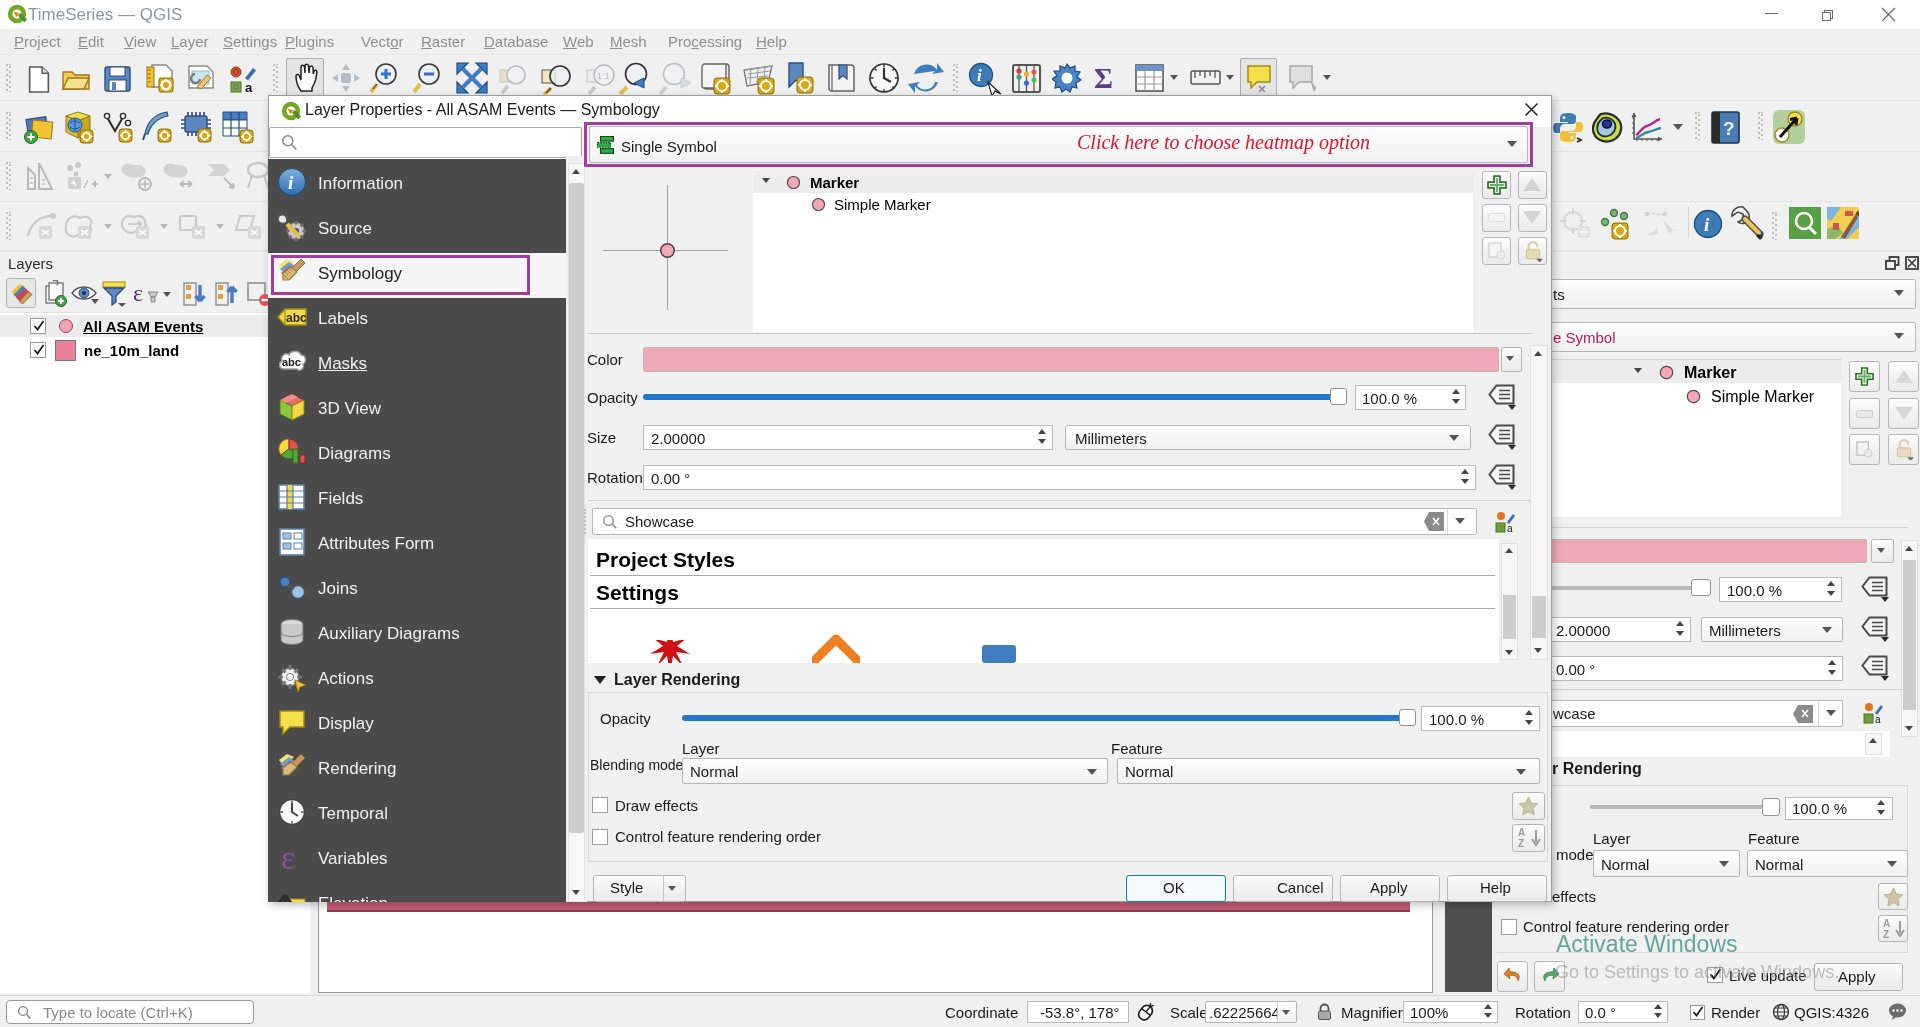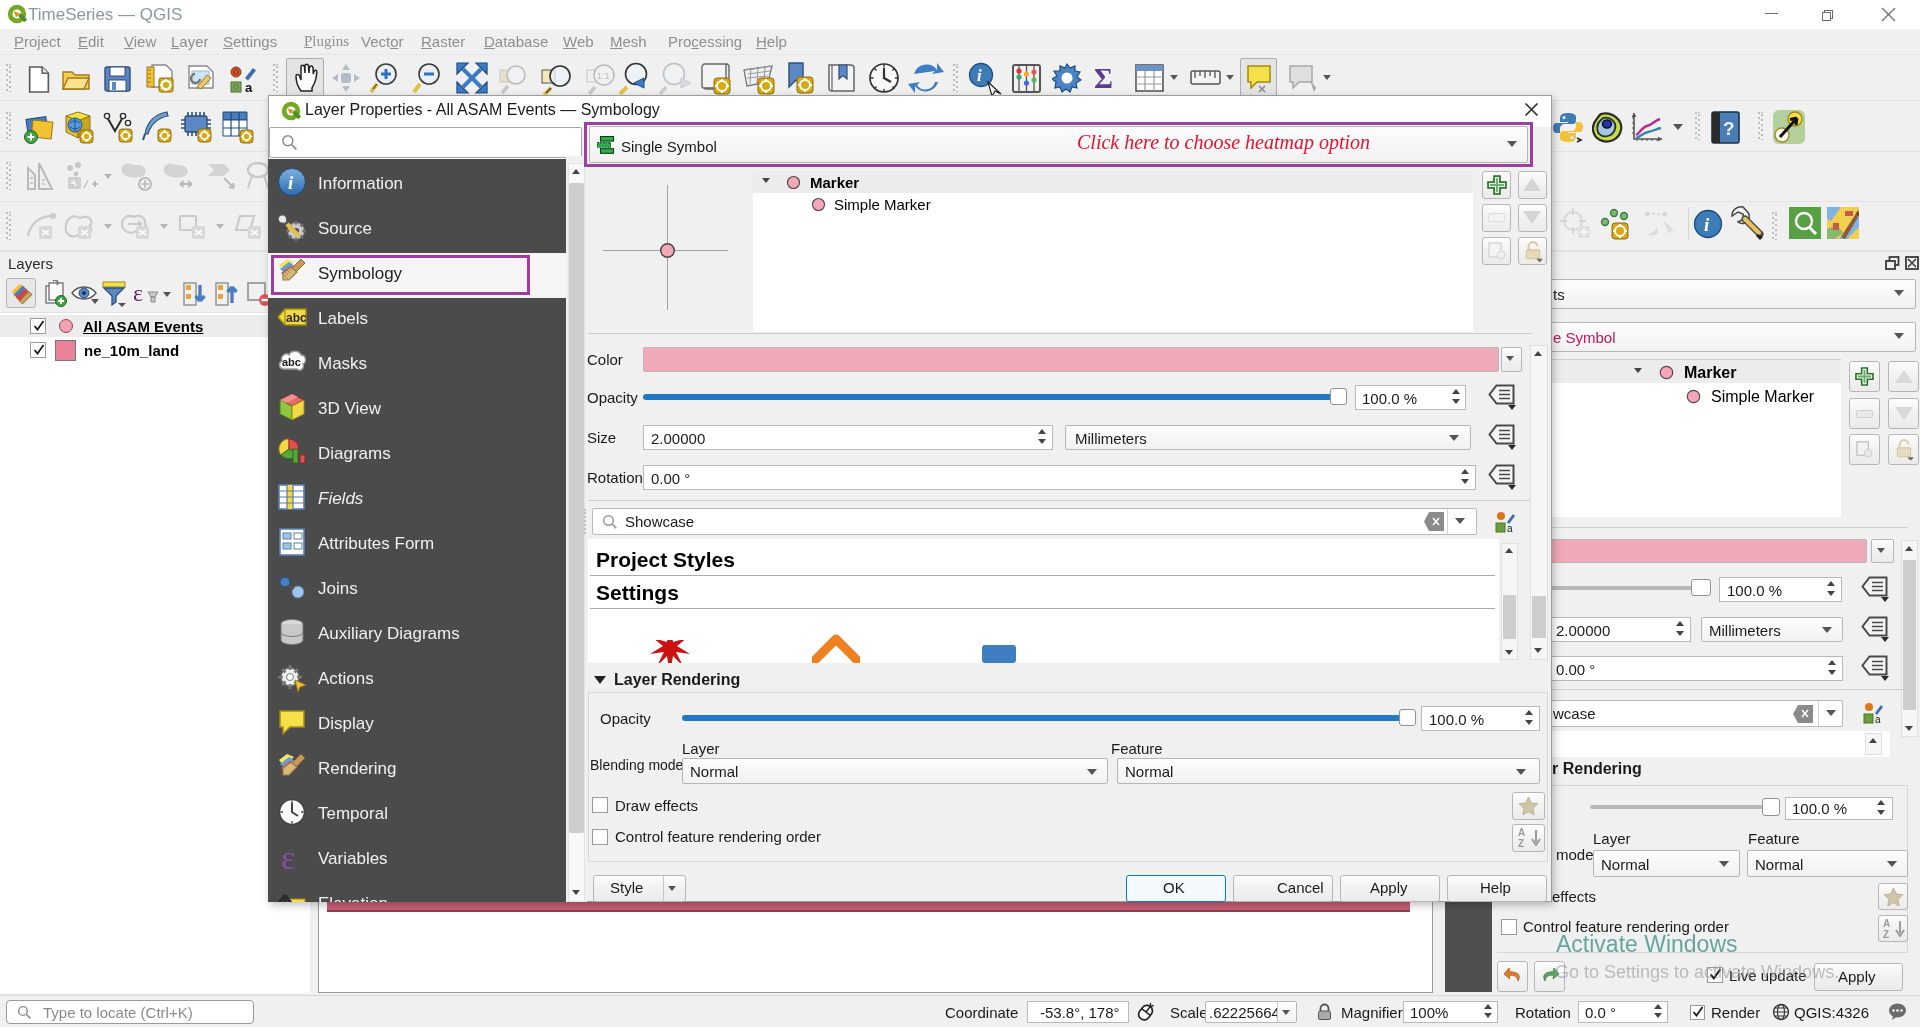--- a/index.html
+++ b/index.html
@@ -37,21 +37,21 @@
     <path d="M1 1 L14 14 M14 1 L1 14" stroke="#6b6b6b" stroke-width="1.3"></path>
   </svg>
 
 <div class="abs" style="left:0;top:29px;width:1920px;height:26px;background:#f0f0f0;"></div>
 <div id="menubar" style="position:absolute;left:14px;top:33px;font-size:15px;color:#8f8f8f;">
 <span style="position:absolute;left:0px;"><u>P</u>roject</span>
 <span style="position:absolute;left:64px;"><u>E</u>dit</span>
 <span style="position:absolute;left:110px;"><u>V</u>iew</span>
 <span style="position:absolute;left:157px;"><u>L</u>ayer</span>
 <span style="position:absolute;left:209px;"><u>S</u>ettings</span>
-<span style="position:absolute;left:290px;font-family:Liberation Serif, serif;"><u>P</u>lugins</span>
+<span style="position:absolute;left:271px;"><u>P</u>lugins</span>
 <span style="position:absolute;left:347px;">Vect<u>o</u>r</span>
 <span style="position:absolute;left:407px;"><u>R</u>aster</span>
 <span style="position:absolute;left:470px;"><u>D</u>atabase</span>
 <span style="position:absolute;left:549px;"><u>W</u>eb</span>
 <span style="position:absolute;left:596px;"><u>M</u>esh</span>
 <span style="position:absolute;left:654px;">Pro<u>c</u>essing</span>
 <span style="position:absolute;left:742px;"><u>H</u>elp</span>
 </div>
 
 <div class="abs" style="left:0;top:55px;width:1920px;height:197px;background:#f0f0f0;"></div>
@@ -749,41 +749,41 @@
           <path d="M24 2 L28 6 L15 19 L11 15 Z" fill="#c89858" stroke="#8a6a30"></path>
           <path d="M6 16 L14 10 L20 15 L12 23 L6 23 Z" fill="#d8b978" stroke="#9a7a40" stroke-width="1.2"></path>
           <path d="M8 15 l3 3 M10 13 l3 3 M12 11 l3 3 M7 18 l3 3 M9 20 l2 2" stroke="#9a7a40" stroke-width="0.8"></path>
         </svg></div>
       <div style="position:absolute;left:50px;top:150px;color:#f0f0f0;">Labels</div>
       <div id="sico3" style="position:absolute;left:9px;top:143px;width:30px;height:30px;"><svg width="30" height="30" viewBox="0 0 30 30">
           <path d="M8 7 H29 V23 H8 L1 15 Z" fill="#f2d845" stroke="#a08a12" stroke-width="1.5"></path>
           <path d="M8 7 L8 23" stroke="#a08a12" stroke-width="1.2"></path>
           <text x="9" y="20" font-size="12" font-weight="bold" fill="#2b2b2b" font-family="Liberation Sans">abc</text>
         </svg></div>
-      <div style="position:absolute;left:50px;top:195px;color:#f0f0f0;">Masks</div>
+      <div style="position:absolute;left:50px;top:195px;color:#f0f0f0;text-decoration:underline;">Masks</div>
       <div id="sico4" style="position:absolute;left:9px;top:188px;width:30px;height:30px;"><svg width="30" height="30" viewBox="0 0 30 30">
           <path d="M7 22 C2 22 1 16 5 14 C3 9 9 5 12 8 C14 3 22 3 24 8 C29 8 30 15 26 17 C28 21 23 25 20 22 Z" fill="#fdfdfd" stroke="#9a9a9a" stroke-width="1.4"></path>
           <text x="5" y="19" font-size="11" font-weight="bold" fill="#1a1a1a" font-family="Liberation Sans">abc</text>
         </svg></div>
       <div style="position:absolute;left:50px;top:240px;color:#f0f0f0;">3D View</div>
       <div id="sico5" style="position:absolute;left:9px;top:233px;width:30px;height:30px;"><svg width="30" height="30" viewBox="0 0 30 30">
           <path d="M15 2 L27 8 L15 14 L3 8 Z" fill="#e66a6a" stroke="#8e2222"></path>
           <path d="M3 8 V22 L15 28 V14 Z" fill="#8ec63f" stroke="#4a7d1a"></path>
           <path d="M27 8 V22 L15 28 V14 Z" fill="#f2d845" stroke="#a08a12"></path>
           <path d="M15 2 L21 5 L9 11 L3 8 Z" fill="#f08f8f"></path>
         </svg></div>
       <div style="position:absolute;left:50px;top:285px;color:#f0f0f0;">Diagrams</div>
       <div id="sico6" style="position:absolute;left:9px;top:278px;width:30px;height:30px;"><svg width="30" height="30" viewBox="0 0 30 30">
           <path d="M12 2 A10 10 0 0 0 4 18 L12 12 Z" fill="#f2d845" stroke="#a08a12"></path>
           <path d="M12 2 A10 10 0 0 1 21 16 L12 12 Z" fill="#e05050" stroke="#8e2222"></path>
           <path d="M4 18 A10 10 0 0 0 21 16 L12 12 Z" fill="#57a639" stroke="#2e6b1a"></path>
           <rect x="16" y="12" width="5" height="14" fill="#57a639" stroke="#2e6b1a"></rect>
           <rect x="23" y="18" width="5" height="8" fill="#e05050" stroke="#8e2222"></rect>
         </svg></div>
-      <div style="position:absolute;left:50px;top:330px;color:#f0f0f0;font-style:italic;">Fields</div>
+      <div style="position:absolute;left:50px;top:330px;color:#f0f0f0;">Fields</div>
       <div id="sico7" style="position:absolute;left:9px;top:323px;width:30px;height:30px;"><svg width="30" height="30" viewBox="0 0 30 30">
           <rect x="2" y="3" width="25" height="24" fill="#fff" stroke="#5a7fae" stroke-width="1.6"></rect>
           <rect x="10" y="3" width="6" height="24" fill="#f2d845"></rect>
           <path d="M2 9 H27 M2 15 H27 M2 21 H27 M10 3 V27 M16 3 V27" stroke="#5a7fae" stroke-width="1.2"></path>
         </svg></div>
       <div style="position:absolute;left:50px;top:375px;color:#f0f0f0;">Attributes Form</div>
       <div id="sico8" style="position:absolute;left:9px;top:368px;width:30px;height:30px;"><svg width="30" height="30" viewBox="0 0 30 30">
           <rect x="3" y="2" width="24" height="26" fill="#fff" stroke="#5a7fae" stroke-width="1.6"></rect>
           <rect x="6" y="6" width="8" height="6" fill="#9ec4e8" stroke="#5a7fae"></rect>
           <rect x="17" y="6" width="8" height="6" fill="#fff" stroke="#5a7fae"></rect>

